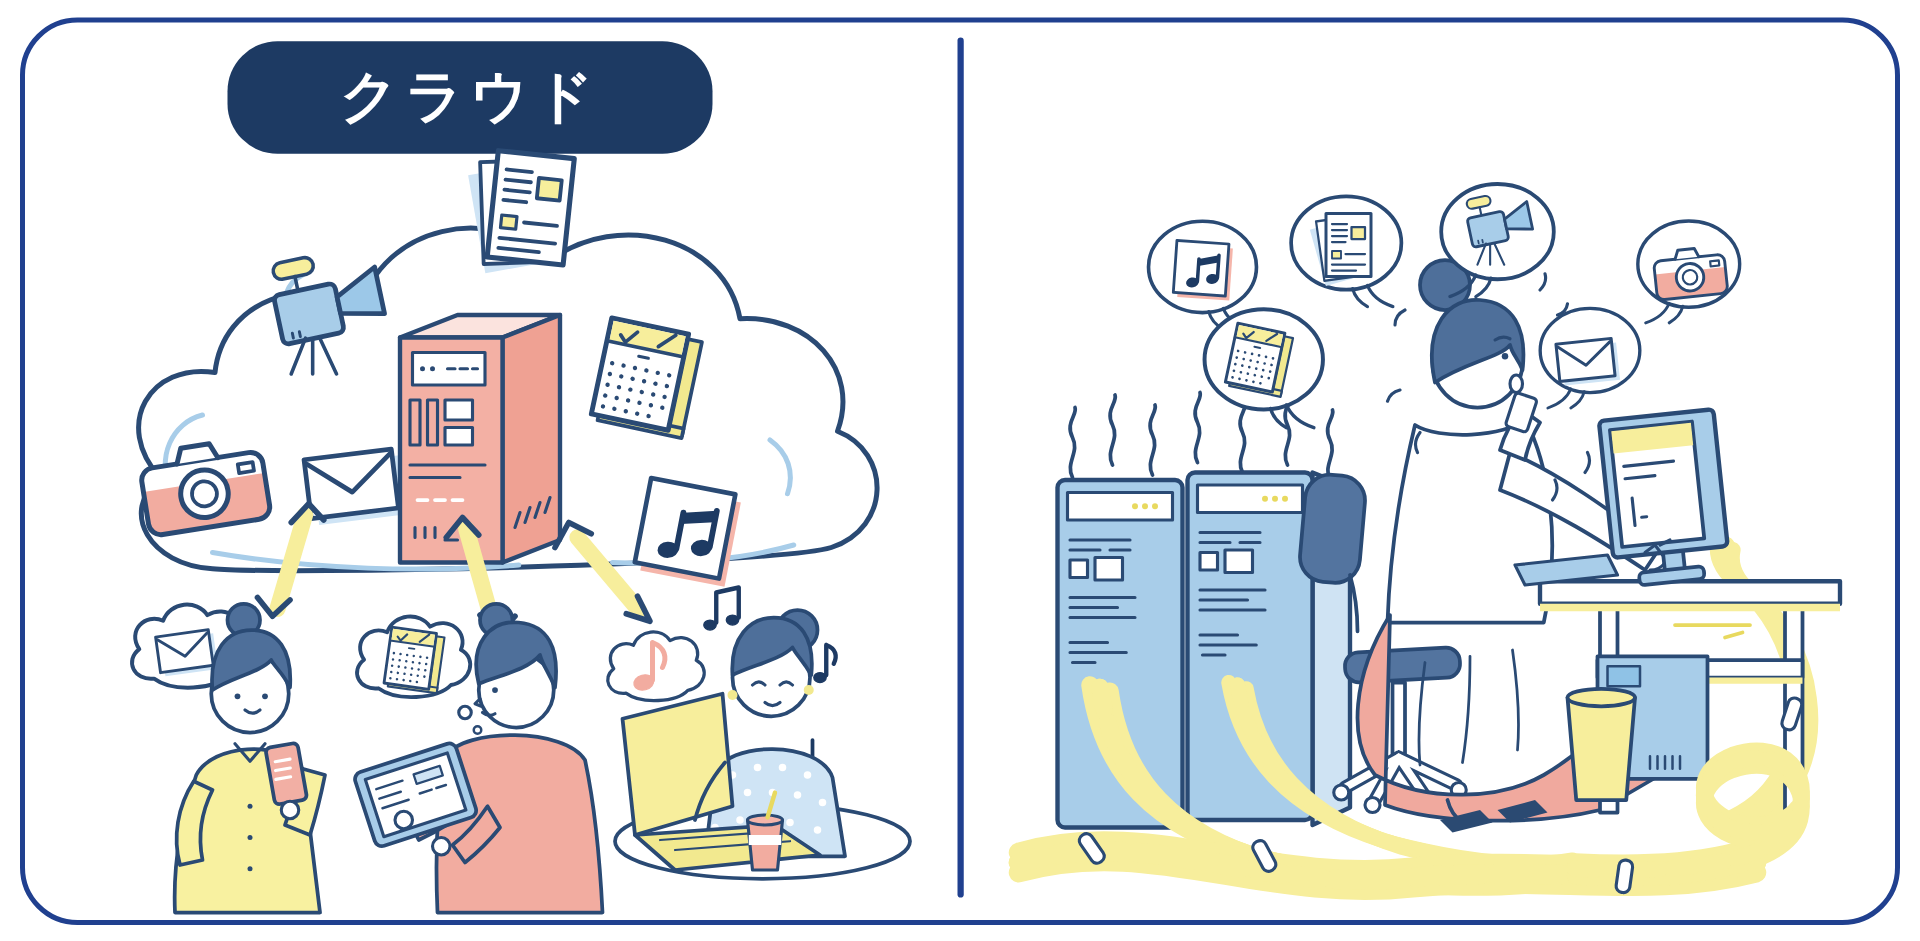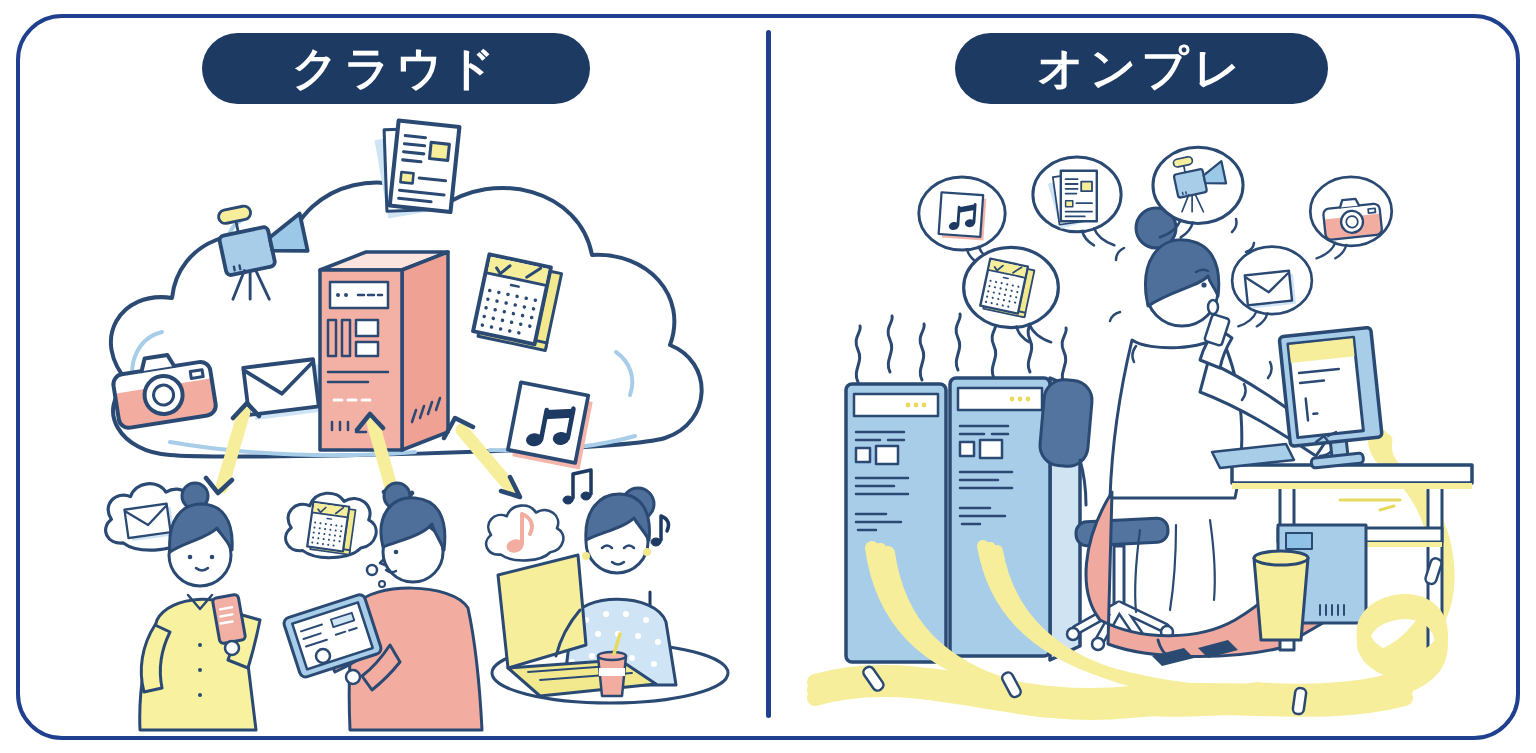--- a/index.html
+++ b/index.html
@@ -5,37 +5,34 @@
   html,body{margin:0;padding:0;background:#fff}
   .stage{position:relative;width:1536px;height:753px;background:#ffffff;overflow:hidden;
          font-family:"DejaVu Sans","Liberation Sans",sans-serif}
   .frame{position:absolute;left:16px;top:14px;right:16px;bottom:13px;
          border:4.5px solid #20408f;border-radius:46px;background:#fff}
   .divider{position:absolute;left:766px;top:30px;width:4.5px;height:688px;
            background:#20408f;border-radius:3px}
   .pill{position:absolute;display:flex;align-items:center;justify-content:center;
         background:#1d3a63;color:#fff;border-radius:40px;font-weight:bold;
         font-size:46px;letter-spacing:5px}
-  .pill-left{left:202px;top:33px;width:388px;height:71px}
+  .pill-left{left:182px;top:33px;width:388px;height:90px}
   .pill-right{left:955px;top:33px;width:373px;height:71px}
   svg.ill{position:absolute;overflow:visible}
   svg *{stroke-linecap:round;stroke-linejoin:round}
 </style>
 </head>
 <body>
 
 <div class="stage">
   <div class="frame"></div>
   <div class="divider"></div>
 
   <div class="pill pill-left">
     <span>クラウド</span>
-  </div>
-  <div class="pill pill-right">
-    <span>オンプレ</span>
   </div>
 
   <svg class="ill" style="left:20px;top:100px" width="740" height="640" viewBox="0 0 740 640">
     <defs>
       <symbol id="sym-mail" viewBox="0 0 100 80">
         <rect x="16" y="24" width="74" height="50" fill="#cfe4f5"></rect>
         <rect x="10" y="18" width="74" height="50" fill="#fff" stroke="#2a4a74" stroke-width="4"></rect>
         <path d="M12 22 L47 50 L82 22" fill="none" stroke="#2a4a74" stroke-width="4"></path>
       </symbol>
       <symbol id="sym-camera" viewBox="0 0 110 90">

